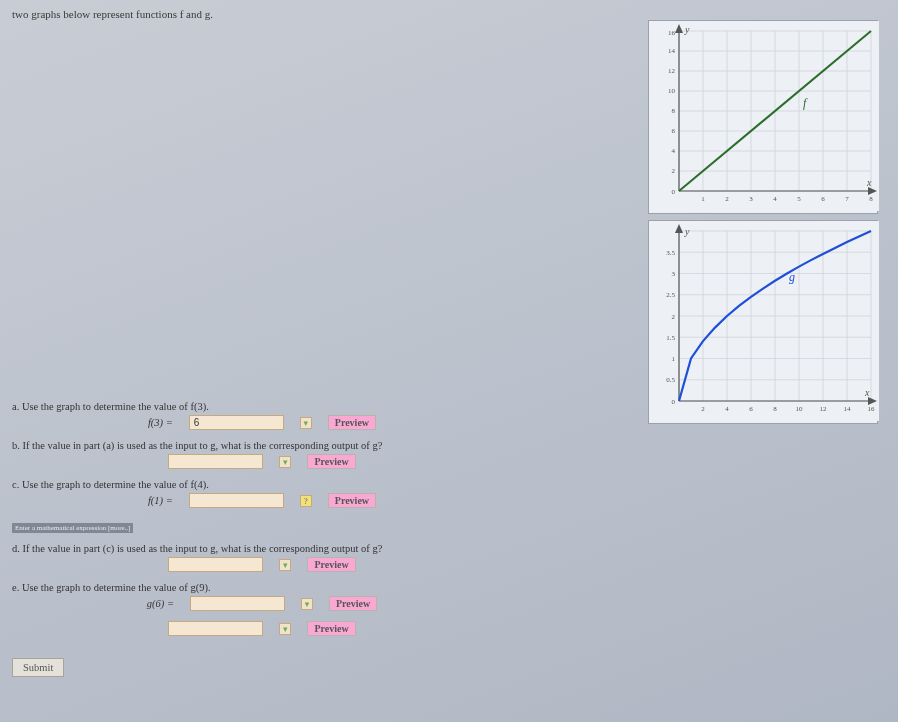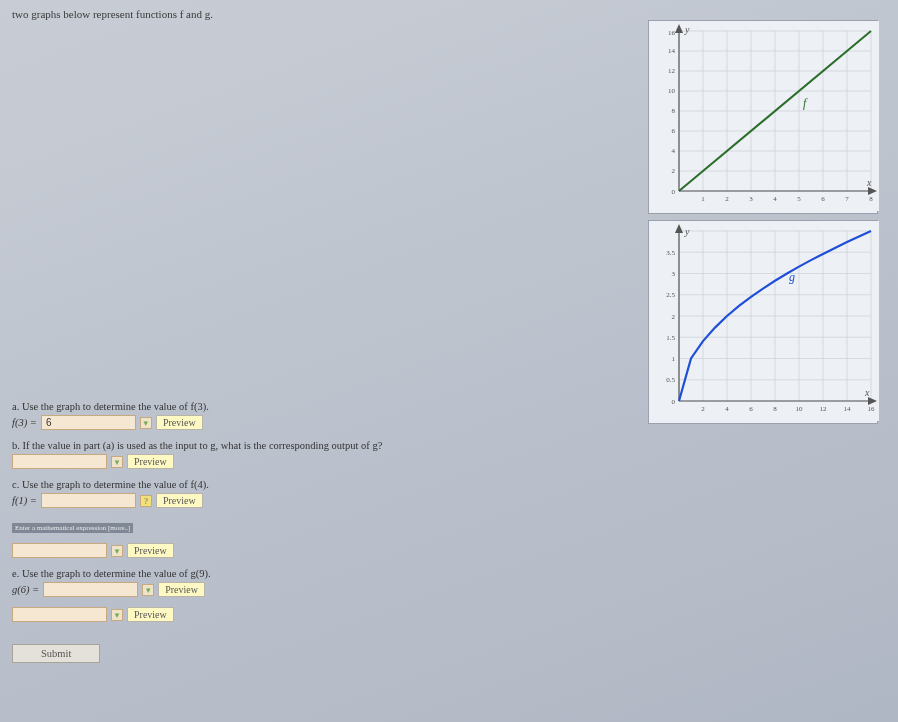--- a/index.html
+++ b/index.html
@@ -27,39 +27,40 @@
     position: relative;
   }
   svg text { font-family: "Times New Roman", serif; }
   .questions {
     position: absolute;
     left: 12px;
     top: 401px;
     width: 500px;
   }
   .q { margin-bottom: 10px; font-size: 10.5px; color: #333; }
-  .q .row { display: flex; align-items: center; gap: 4px; margin-top: 3px; }
+  .q .row { display: flex; align-items: center; gap: 16px; margin-top: 3px; justify-content: center; }
   .italic { font-style: italic; }
   input.ans {
     width: 95px;
     height: 15px;
     background: #f5e7d2;
     border: 1px solid #c6a97e;
     font-size: 10px;
     padding: 0 4px;
     color: #333;
   }
   .preview-btn {
     display: inline-block;
-    background: #fef9c3;
+    background: #f9a8d4;
     border: 1px solid #b8b4aa;
     padding: 1px 6px;
     font-size: 10px;
     color: #555;
     cursor: pointer;
+    font-weight: bold;
   }
   .hint-caret {
     display:inline-block;
     width:12px;height:12px;
     background:#efe3c9;
     border:1px solid #c6a97e;
     color:#7a5;
     font-size:9px;
     text-align:center;
     line-height:11px;
@@ -69,21 +70,21 @@
     background:#7f8894;
     color:#e8eaee;
     padding:1px 3px;
     display:inline-block;
     margin-top:15px;
   }
   .submit-btn {
     display:inline-block;
     background:#e4e1da;
     border:1px solid #a8a49b;
-    padding:3px 28px;
+    padding:3px 10px;
     font-size:10.5px;
     color:#555;
     margin-top:12px;
     cursor:pointer;
   }
 </style>
 </head>
 <body>
 
 <div class="top-line">two graphs below represent functions f and g.</div>
@@ -238,20 +239,21 @@
     <div class="row">
       <span class="italic">f(1) =</span>
       <input class="ans" value="" style="">
       <span class="hint-caret" style="background:#f2e07a;color:#666;">?</span>
       <span class="preview-btn">Preview</span>
     </div>
     <div class="hint-bar">Enter a mathematical expression [more..]</div>
   </div>
 
   <div class="q">
+    <span>d. If the value in part (c) is used as the input to g, what is the corresponding output of g?</span>
     <div class="row">
       <input class="ans" value="" style="">
       <span class="hint-caret">▾</span>
       <span class="preview-btn">Preview</span>
     </div>
   </div>
 
   <div class="q">
     <span>e. Use the graph to determine the value of g(9).</span>
     <div class="row">

